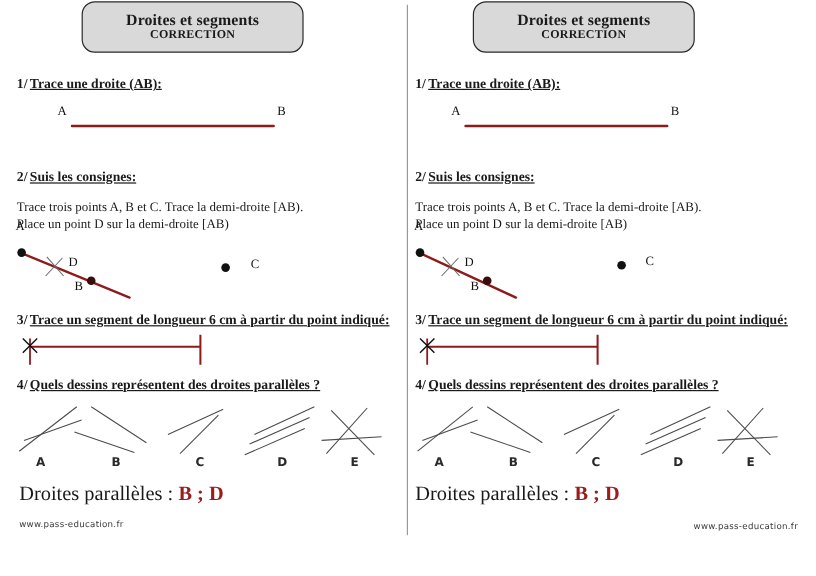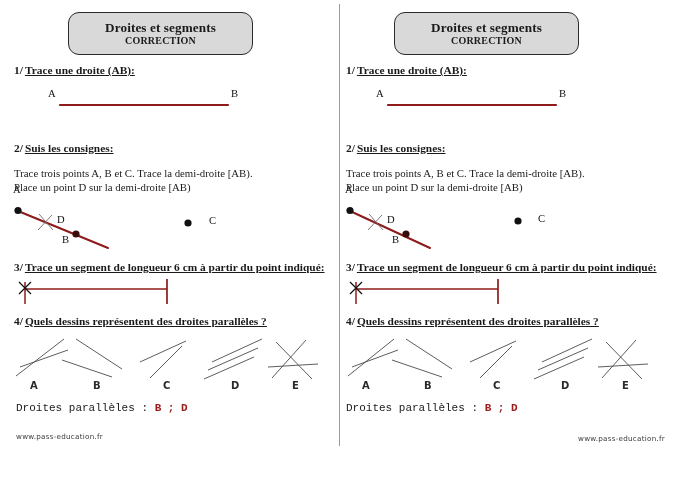--- a/index.html
+++ b/index.html
@@ -35,21 +35,21 @@
     top: 4px;
     width: 1px;
     height: 442px;
     background: #9a9a9a;
     z-index: 5;
   }
 
   
   .title-box {
     position: absolute;
-    top: 12px;
+    top: 1px;
     width: 185px;
     height: 43px;
     box-sizing: border-box;
     background: #d9d9d9;
     border: 1.4px solid #2b2b2b;
     border-radius: 11px;
     display: flex;
     flex-direction: column;
     align-items: center;
     justify-content: center;
@@ -80,23 +80,22 @@
 
   .ex-body {
     position: absolute;
     font-size: 10.8px;
     line-height: 1.28;
     white-space: nowrap;
   }
 
   .answer-line {
     position: absolute;
-    font-size: 11px;
-    white-space: nowrap;
-    font-family: Liberation Mono, monospace;
+    font-size: 17px;
+    white-space: nowrap;
   }
   .answer-line .ans {
     color: #9c1b1b;
     font-weight: bold;
   }
 
   .footer {
     position: absolute;
     font-family: "DejaVu Sans", "Liberation Sans", sans-serif;
     font-size: 7.2px;

